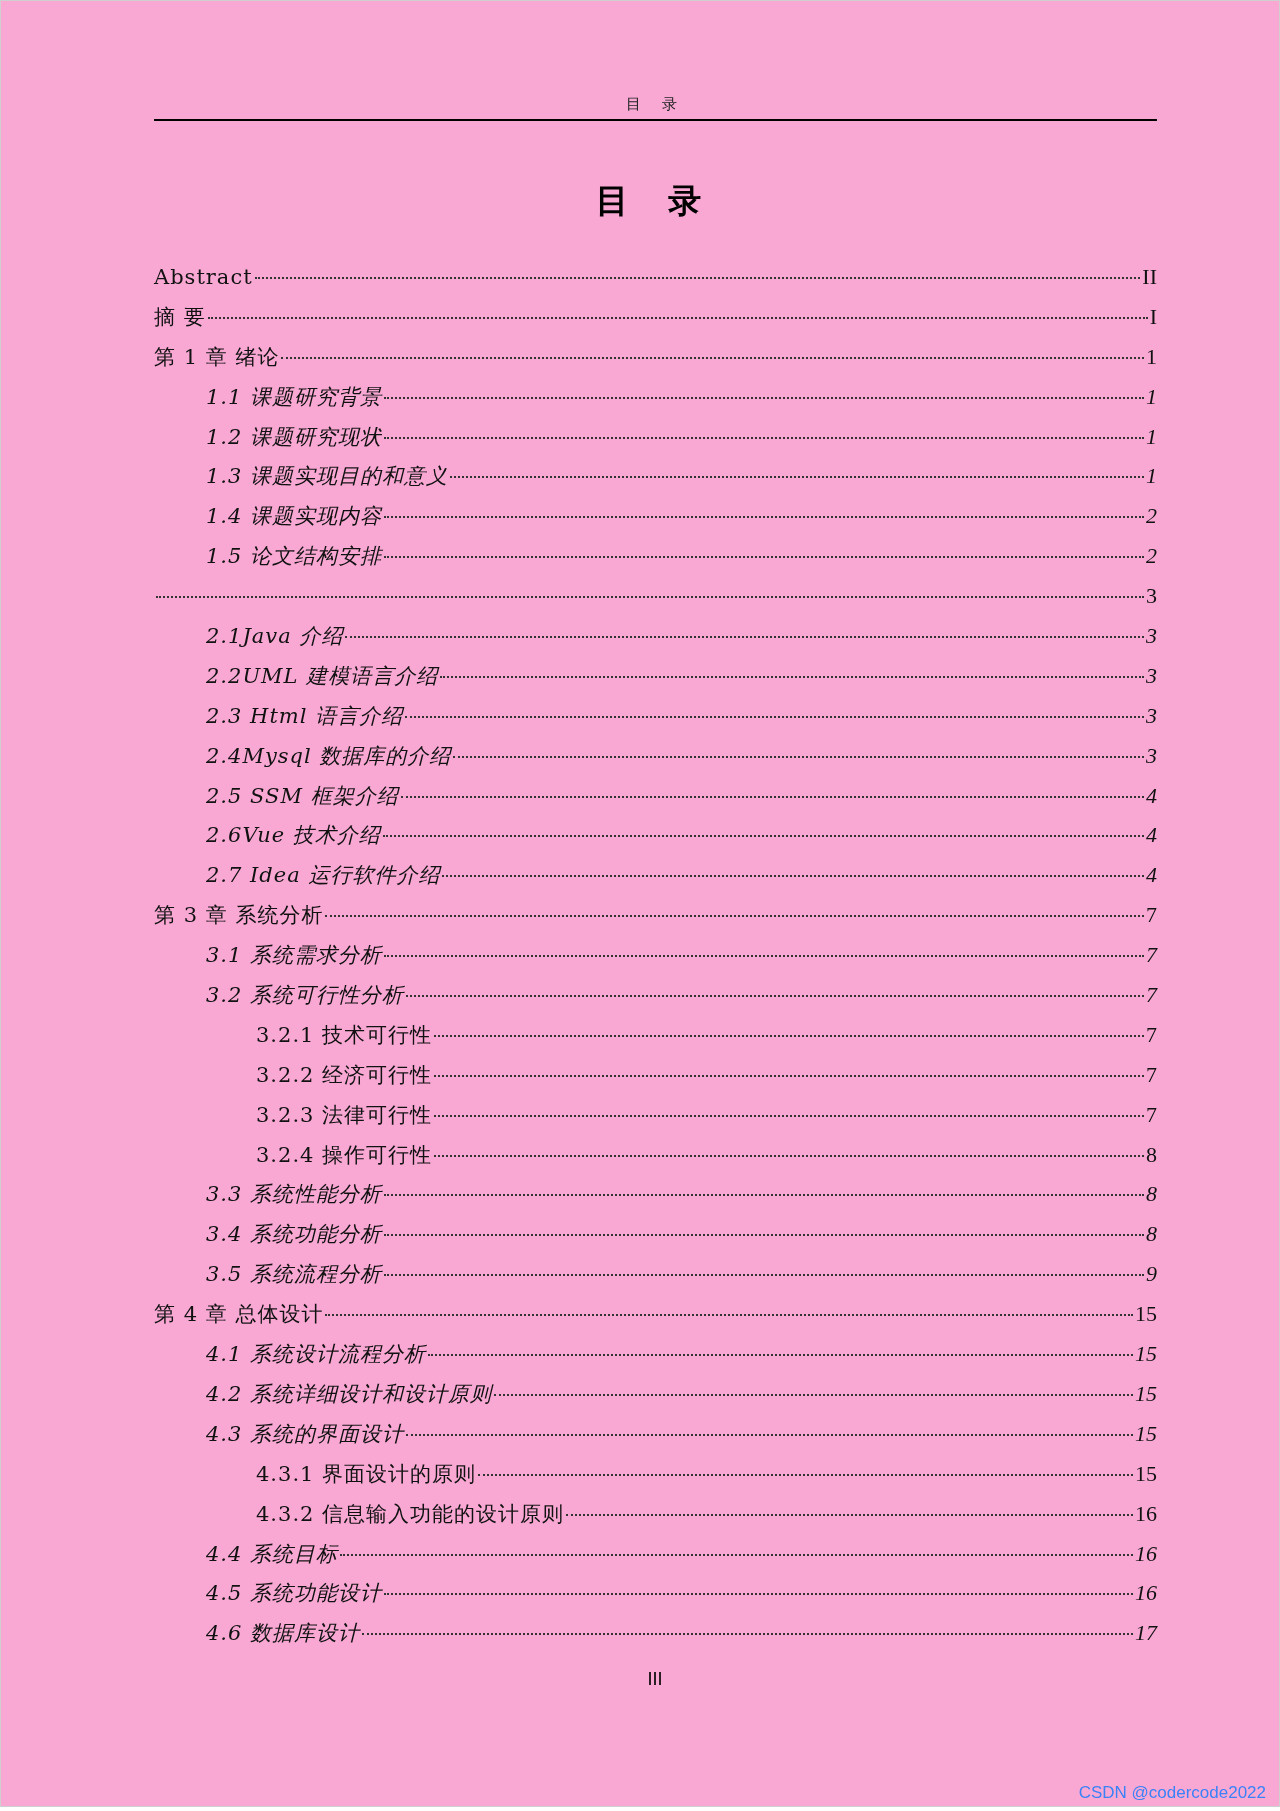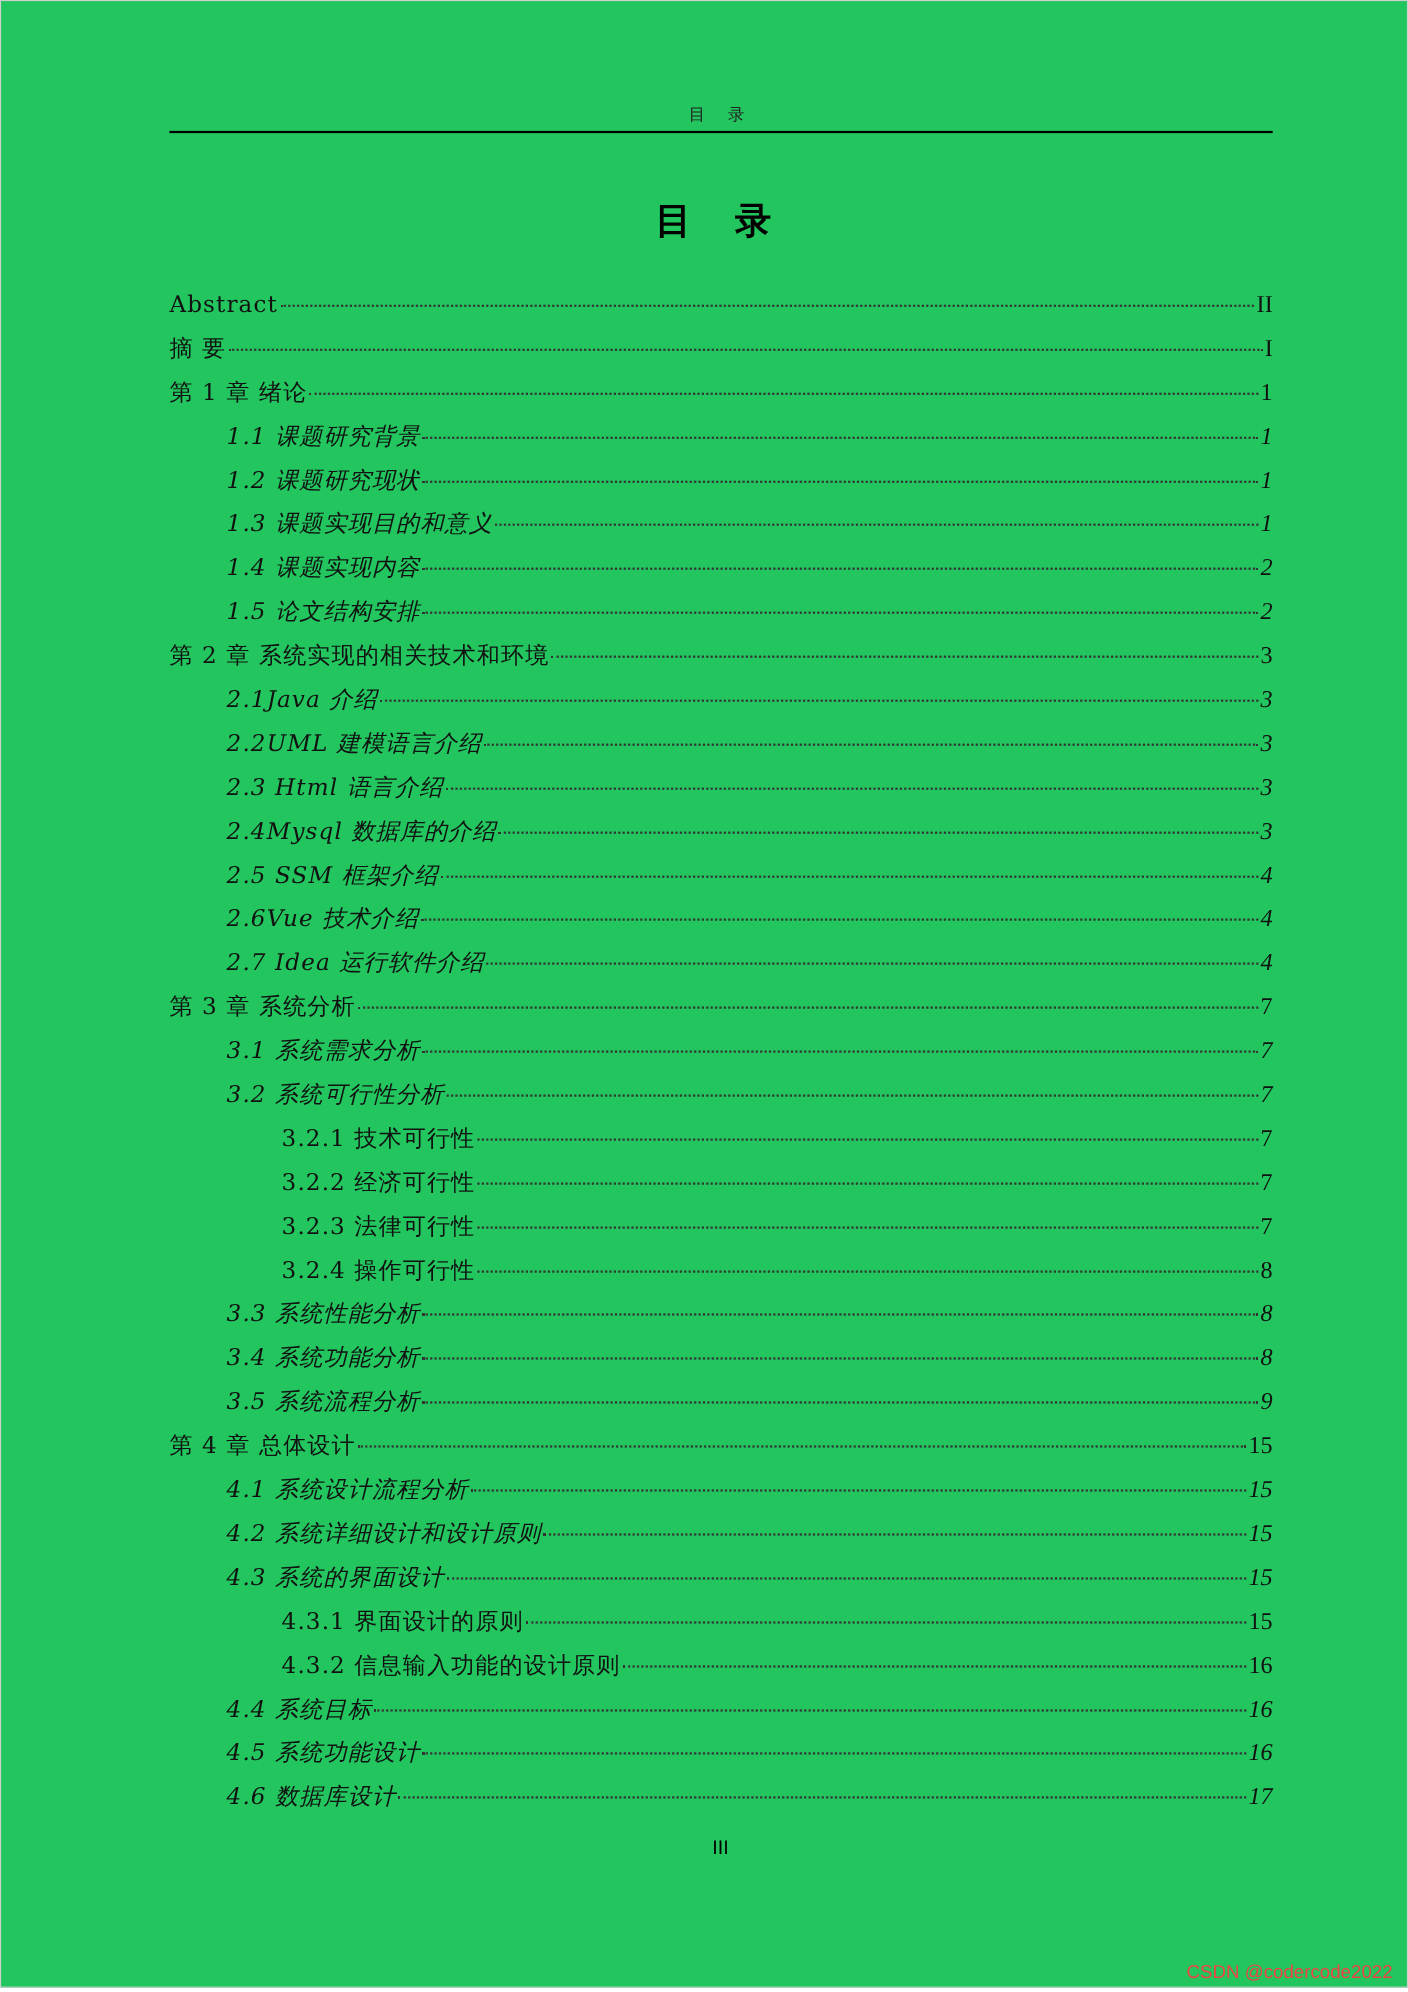--- a/index.html
+++ b/index.html
@@ -1,19 +1,19 @@
 <!DOCTYPE html>
 <html><head>
   <meta charset="utf-8">
   <style>
     html, body { margin: 0; padding: 0; background: #ffffff; }
     body { width: 1280px; height: 1811px; position: relative; overflow: hidden; }
     .page {
       position: absolute; left: 0; top: 0; width: 1278px; height: 1805px;
-      border: 1px solid #cfcfcf; background: #22c55e;
+      border: 1px solid #cfcfcf; background: #f9a8d4;
     }
     .running-head {
       position: absolute; left: 153px; top: 92px; width: 1003px;
       text-align: center; font-family: "DejaVu Sans", sans-serif;
       font-size: 15px; color: #222; letter-spacing: 8px; line-height: 22px;
     }
     .head-rule {
       position: absolute; left: 153px; top: 118px; width: 1003px; height: 2px;
       background: #000;
     }
@@ -40,21 +40,21 @@
       flex: 1 1 auto; margin: 0 2px; position: relative; top: -5px;
       border-bottom: 2px dotted #333; height: 0;
     }
     .toc-page { flex: 0 0 auto; font-family: "Liberation Serif", serif; font-size: 22px; }
     .folio {
       position: absolute; left: 600px; top: 1668px; width: 108px; text-align: center;
       font-family: Liberation Sans, sans-serif; font-size: 18px; color: #000;
     }
     .watermark {
       position: absolute; right: 14px; top: 1783px;
-      font-family: "Liberation Sans", sans-serif; font-size: 17px; color: #ef4444;
+      font-family: "Liberation Sans", sans-serif; font-size: 17px; color: #3b82f6;
     }
   </style>
 </head>
 <body>
 
 <div class="page">
   <div class="running-head">目 录</div>
   <div class="head-rule"></div>
   <div class="toc-title">目 录</div>
 
@@ -93,21 +93,20 @@
         <span class="toc-label">1.4 课题实现内容</span>
         <span class="toc-leader"></span>
         <span class="toc-page">2</span>
       </div>
       <div class="toc-row lvl1">
         <span class="toc-label">1.5 论文结构安排</span>
         <span class="toc-leader"></span>
         <span class="toc-page">2</span>
       </div>
       <div class="toc-row lvl0">
-        <span class="toc-label">第 2 章  系统实现的相关技术和环境</span>
         <span class="toc-leader"></span>
         <span class="toc-page">3</span>
       </div>
       <div class="toc-row lvl1">
         <span class="toc-label">2.1Java 介绍</span>
         <span class="toc-leader"></span>
         <span class="toc-page">3</span>
       </div>
       <div class="toc-row lvl1">
         <span class="toc-label">2.2UML 建模语言介绍</span>

